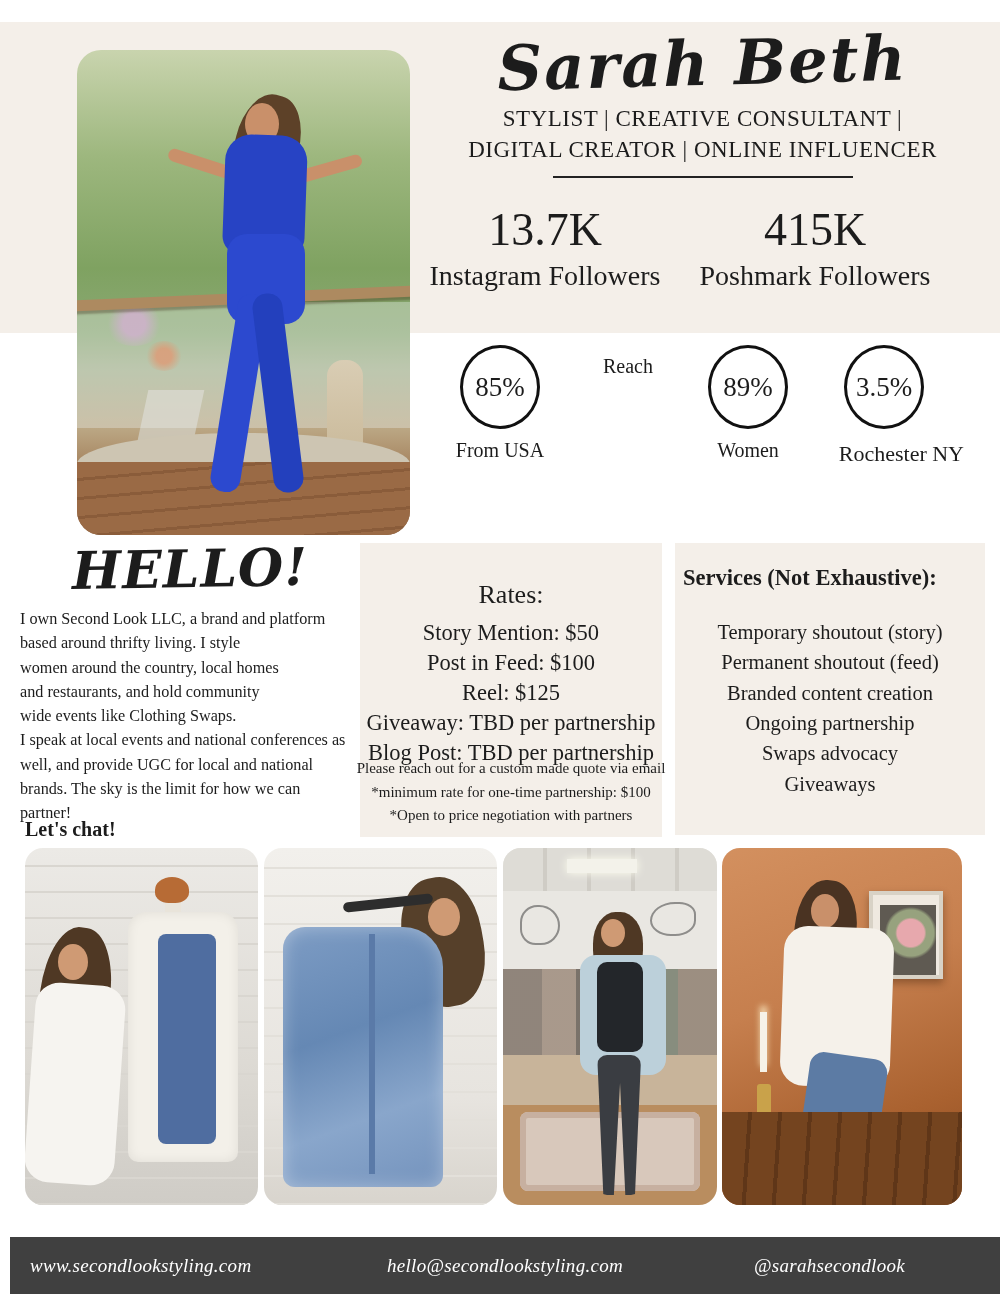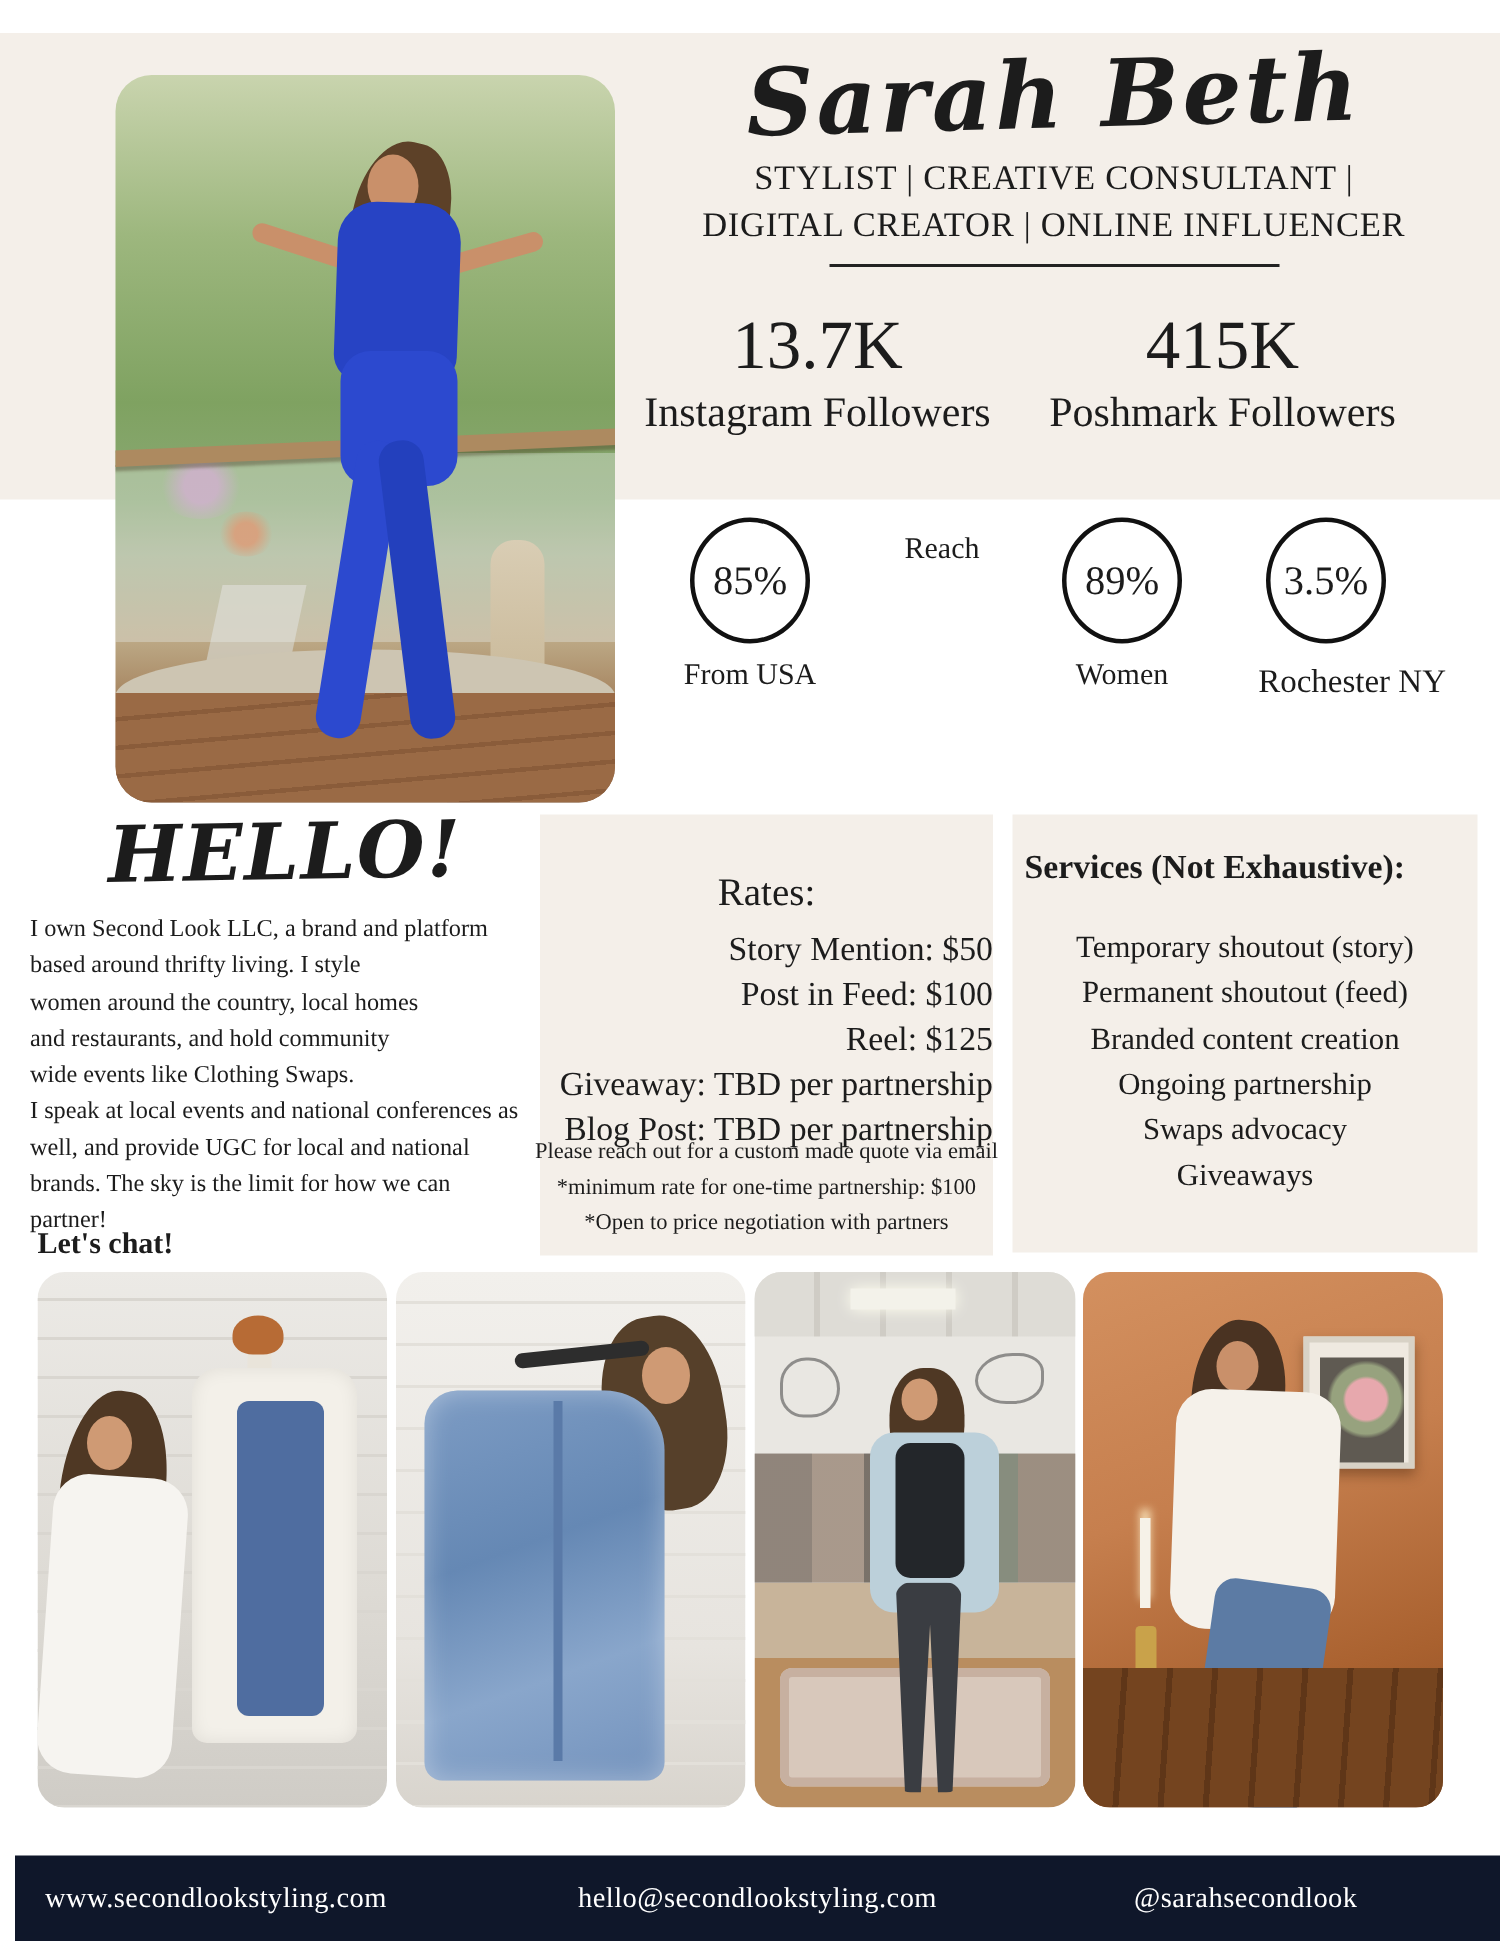--- a/index.html
+++ b/index.html
@@ -55,21 +55,21 @@
   
   .hello { position:absolute; left:40px; top:538px; width:300px; text-align:center;
            font-family:"DejaVu Serif", serif; font-style:italic; font-weight:700; font-size:52px; letter-spacing:1px; transform:rotate(-1deg); }
   .about-body { position:absolute; left:20px; top:607px; width:352px; font-size:16.2px; line-height:1.5; white-space:pre-line; }
   .lets-chat { position:absolute; left:25px; top:818px; font-size:20px; font-weight:700; }
 
   
   .rates-panel { position:absolute; left:360px; top:543px; width:302px; height:294px; background:#f4efe9; text-align:center; }
   .rates-title { font-size:26px; font-weight:400; margin-top:37px; }
   .rate-item { font-size:22.5px; line-height:1.33; }
-  .rates-list { margin-top:8px;text-align:right; }
+  .rates-list { margin-top:8px; }
   .rates-notes { position:absolute; bottom:10px; left:50%; transform:translateX(-50%); width:330px; font-size:15px; line-height:1.55; }
 
   
   .services-panel { position:absolute; left:675px; top:543px; width:310px; height:292px; background:#f4efe9; }
   .services-title { font-size:22.5px; font-weight:700; margin:22px 0 0 8px; }
   .services-list { margin-top:26px; text-align:center; }
   .service-item { font-size:20.5px; line-height:1.48; }
 
   
   .photo { position:absolute; top:848px; height:357px; border-radius:18px; overflow:hidden; }
@@ -116,21 +116,21 @@
   .ph4 .frame-art { position:absolute; right:11%; top:16%; width:56px; height:70px; background:radial-gradient(circle at 55% 40%, #e7a8ad 0 26%, #97a27e 30% 44%, #5f5a52 50% 100%); }
   .ph4 .candle { position:absolute; left:16%; top:46%; width:7px; height:60px; background:#f6f2e8; box-shadow:0 -6px 6px rgba(255,240,200,.8); }
   .ph4 .stick { position:absolute; left:14.5%; top:66%; width:14px; height:34px; background:#c9a24a; border-radius:3px; }
   .ph4 .table { position:absolute; left:0; bottom:0; width:100%; height:26%; background:repeating-linear-gradient(94deg,#74441f 0 26px,#5f3618 26px 30px); }
   .ph4 .hair { position:absolute; left:30%; top:9%; width:62px; height:110px; border-radius:45%; background:#4a3322; transform:rotate(6deg); }
   .ph4 .face { position:absolute; left:37%; top:13%; width:28px; height:34px; border-radius:50%; background:#c9906a; }
   .ph4 .blouse { position:absolute; left:25%; top:22%; width:110px; height:160px; border-radius:24px; background:#f5f1ea; transform:rotate(2deg); }
   .ph4 .jeans { position:absolute; left:33%; top:58%; width:78px; height:150px; border-radius:14px; background:#5c7ba4; transform:rotate(8deg); }
 
   
-  .footer { position:absolute; left:10px; top:1237px; width:990px; height:57px; background:#0f172a; color:#ffffff; }
+  .footer { position:absolute; left:10px; top:1237px; width:990px; height:57px; background:#404040; color:#ffffff;font-style:italic; }
   .footer span { position:absolute; top:50%; transform:translateY(-50%); font-size:19px; letter-spacing:.3px; }
   .footer .f-web { left:20px; }
   .footer .f-email { left:50%; transform:translate(-50%,-50%); }
   .footer .f-social { right:95px; }
 </style>
 </head>
 <body>
 
 <div class="page">
 

